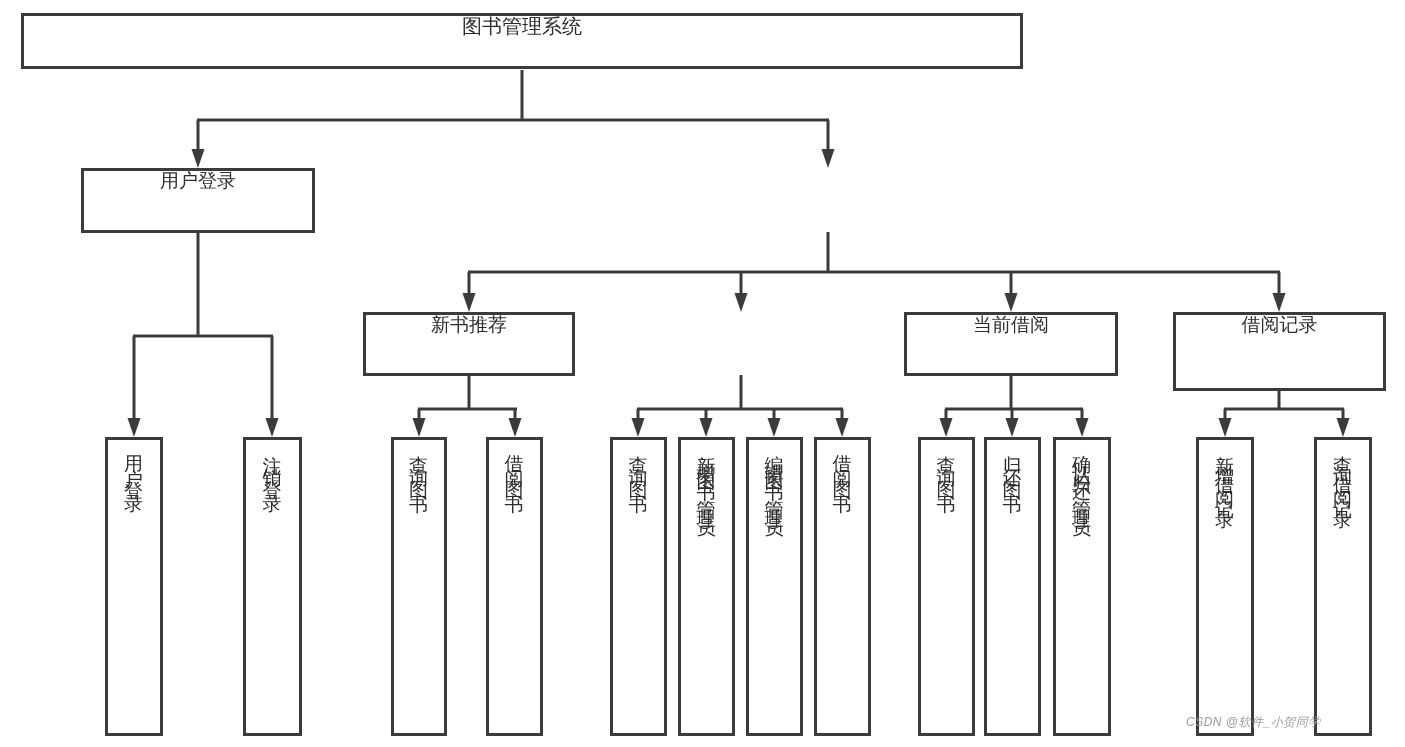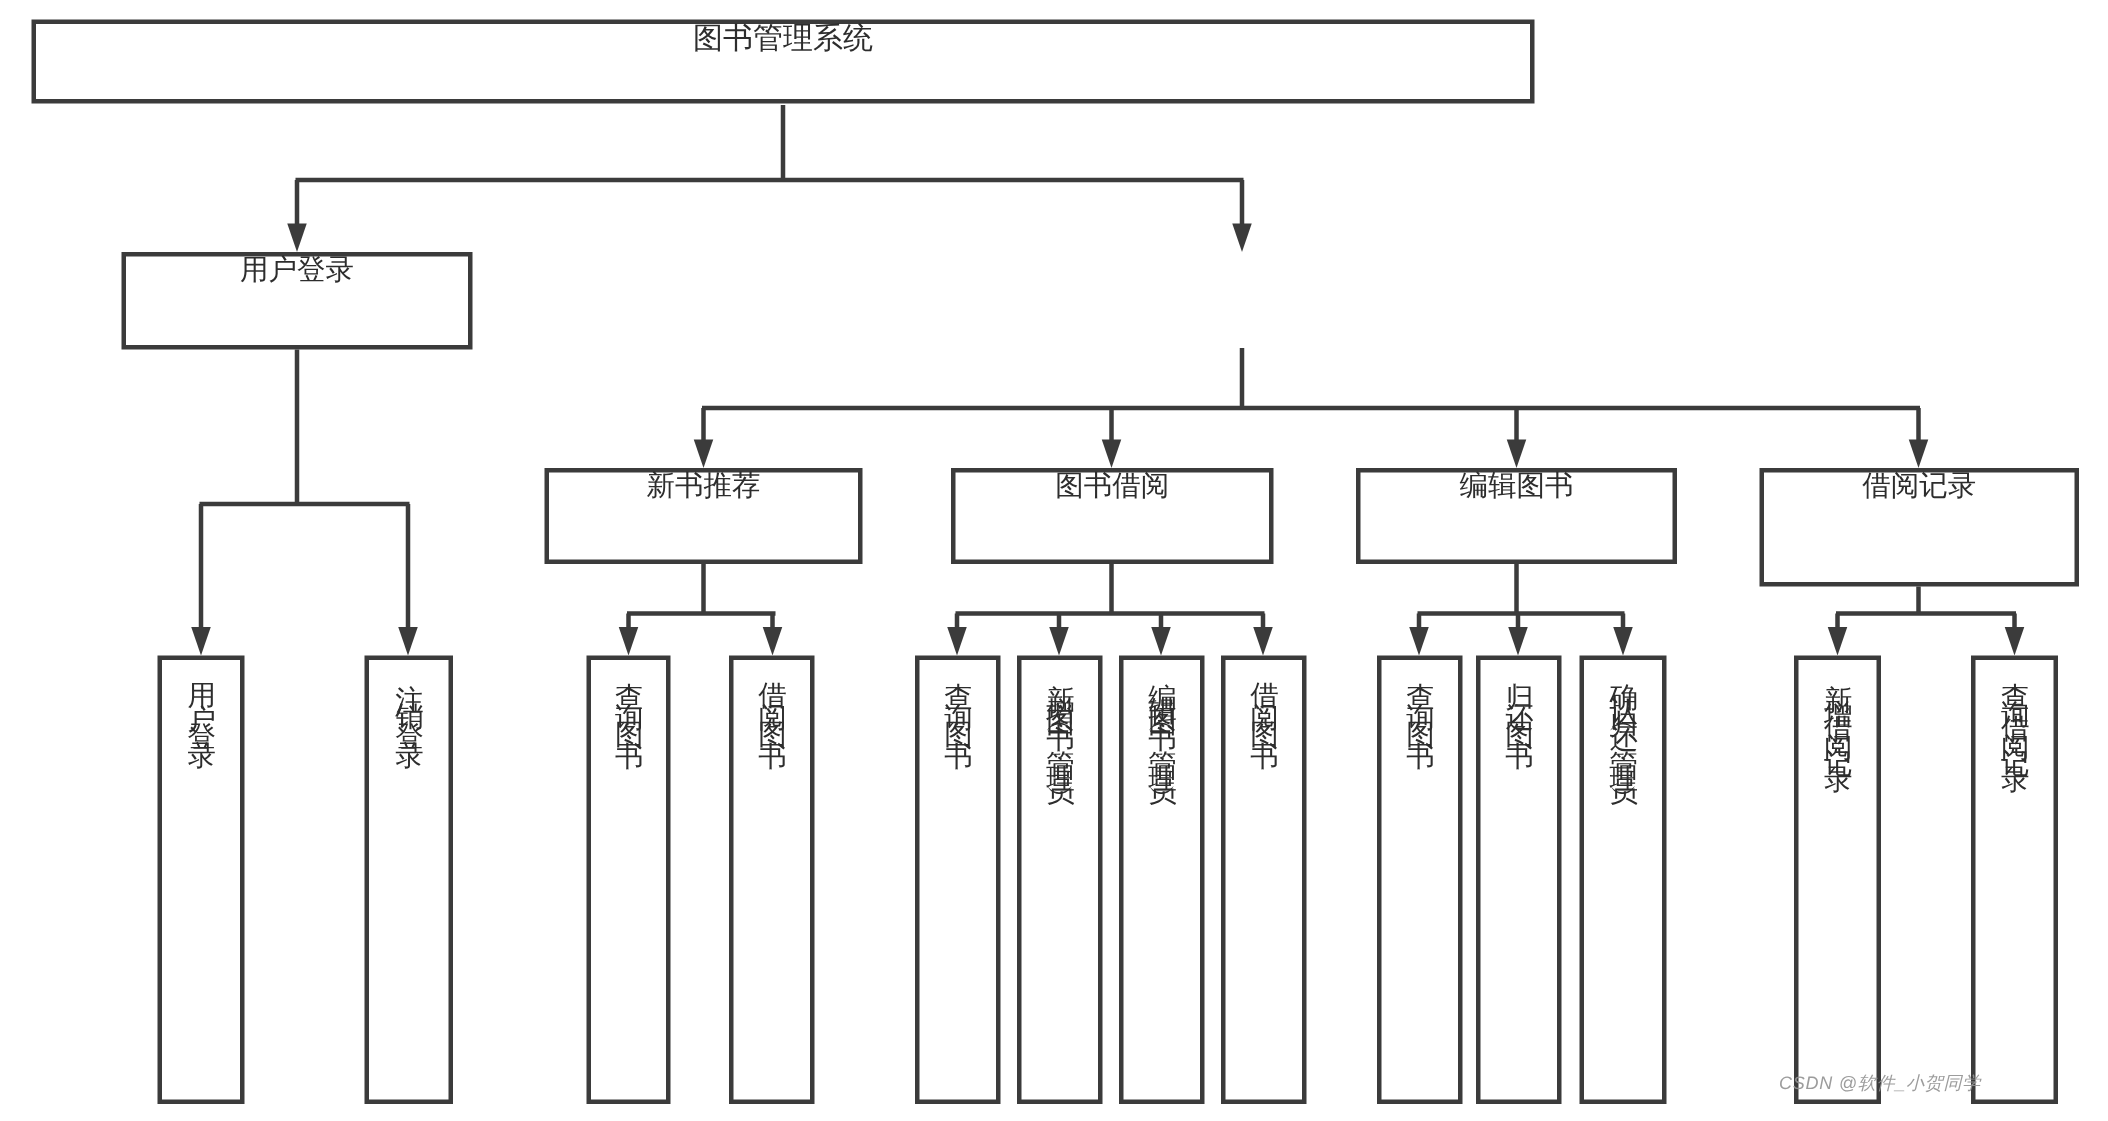--- a/index.html
+++ b/index.html
@@ -92,25 +92,22 @@
     <span>图书管理系统</span>
   </div>
 
   <div class="node" style="left:81px; top:168px; width:234px; height:65px;">
     <span>用户登录</span>
   </div>
 
   <div class="node" style="left:363px; top:312px; width:212px; height:64px;">
     <span>新书推荐</span>
   </div>
-  <div class="node" style="left:634px; top:312px; width:215px; height:64px;">
-    <span>图书借阅</span>
-  </div>
   <div class="node" style="left:904px; top:312px; width:214px; height:64px;">
-    <span>编辑图书</span>
+    <span>当前借阅</span>
   </div>
   <div class="node" style="left:1173px; top:312px; width:213px; height:79px;">
     <span>借阅记录</span>
   </div>
 
   <div class="node leaf" style="left:105px; top:437px; width:58px; height:299px;">
     <span class="vtext">用户登录</span>
   </div>
   <div class="node leaf" style="left:243px; top:437px; width:59px; height:299px;">
     <span class="vtext">注销登录</span>

